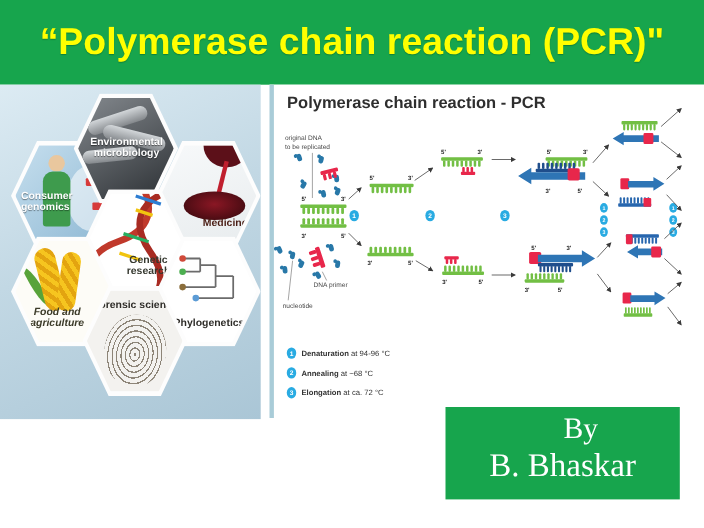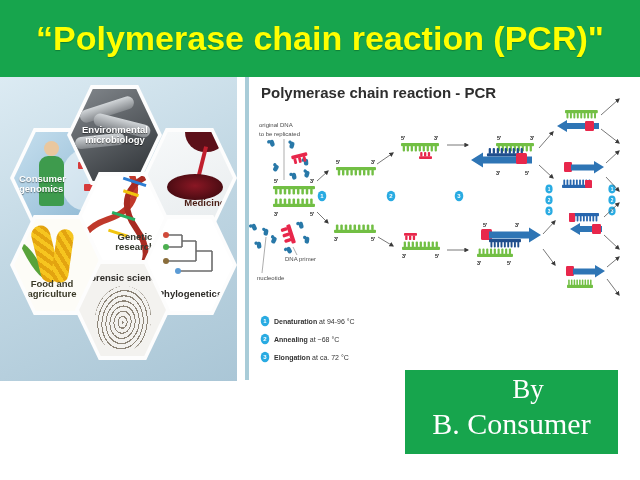--- a/index.html
+++ b/index.html
@@ -24,21 +24,21 @@
   .hex-env{left:67px;top:8px;}
   .hex-medicine{left:142px;top:51px;}
   .hex-genetic{left:75px;top:95px;}
   .hex-food{left:10px;top:138px;}
   .hex-phylo{left:142px;top:138px;}
   .hex-forensic{left:75px;top:183px;}
   .inner-consumer{background:linear-gradient(135deg,#c6dfee,#8db7d3);}
   .inner-env{background:linear-gradient(150deg,#84898e,#2c3034);}
   .inner-medicine{background:linear-gradient(160deg,#f7f9fa,#e8ecee);}
   .inner-genetic{background:#ffffff;}
-  .inner-food{background:#fdfcf7;}
+  .inner-food{background:#fdfcf7;font-style:italic;}
   .inner-phylo{background:#ffffff;}
   .inner-forensic{background:#f3f2ef;}
   .lbl-consumer{left:5px;top:42px;width:58px;color:#fff;text-shadow:0 1px 1px rgba(0,0,0,.45);}
   .lbl-env{left:6px;top:36px;width:76px;color:#fff;text-align:center;text-shadow:0 1px 1px rgba(0,0,0,.55);}
   .lbl-medicine{right:8px;bottom:16px;color:#4a1d14;}
   .lbl-genetic{right:3px;bottom:16px;width:56px;color:#35382f;text-align:center;}
   .lbl-food{left:9px;bottom:12px;width:58px;color:#3b3a28;text-align:center;}
   .lbl-phylo{left:6px;bottom:12px;width:76px;color:#2e2c28;text-align:center;}
   .lbl-forensic{left:5px;top:9px;width:78px;color:#2e2c28;text-align:center;}
   
@@ -362,16 +362,16 @@
         <text x="25" y="264.5" font-size="7" fill="#333"><tspan font-weight="bold">Annealing</tspan><tspan> at ~68 °C</tspan></text>
         <ellipse cx="16" cy="280" rx="4.3" ry="5.2" fill="#29abe2"></ellipse>
         <text x="16" y="282.3" font-size="6" font-weight="bold" fill="#fff" text-anchor="middle">3</text>
         <text x="25" y="282.5" font-size="7" fill="#333"><tspan font-weight="bold">Elongation</tspan><tspan> at ca. 72 °C</tspan></text>
       </g>
     </svg>
   </div>
 
   <div class="by-box">
     <div class="by-line1">By</div>
-    <div class="by-line2">B. Consumer</div>
+    <div class="by-line2">B. Bhaskar</div>
   </div>
 
 </div>
 
 </body></html>

